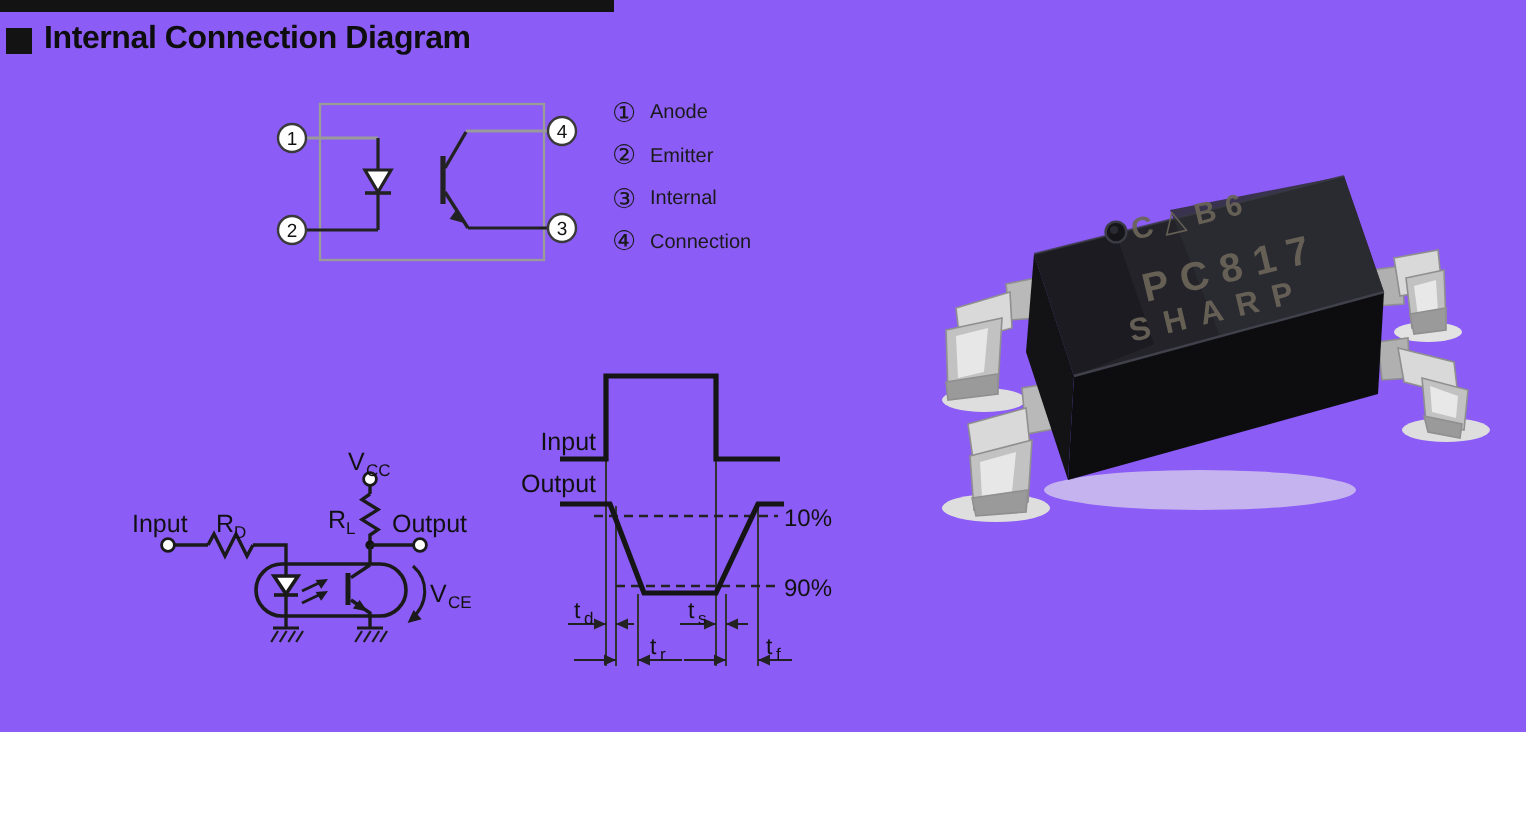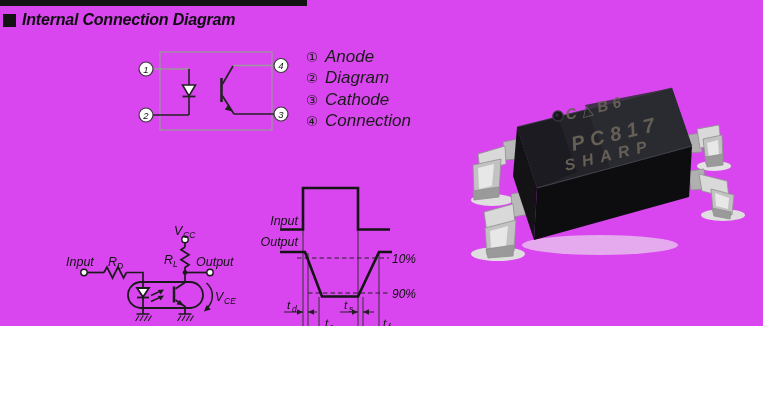--- a/index.html
+++ b/index.html
@@ -1,27 +1,27 @@
 <!DOCTYPE html>
 <html><head>
 <meta charset="utf-8">
 <style>
   html,body{margin:0;padding:0;background:#ffffff;}
   .canvas{
-    position:relative;width:763px;height:326px;background:#d946ef;overflow:hidden;
-    font-family:"Liberation Sans","DejaVu Sans",sans-serif;color:#111;font-style:italic;
+    position:relative;width:763px;height:366px;background:#8b5cf6;overflow:hidden;
+    font-family:"Liberation Sans","DejaVu Sans",sans-serif;color:#111;
   }
   .title-bar{position:absolute;left:0;top:0;width:307px;height:6px;background:#131313;}
   .title-row{position:absolute;left:3px;top:11px;display:flex;align-items:center;gap:6px;}
   .title-square{display:inline-block;width:13px;height:13px;background:#131313;}
   .page-title{font-size:16px;font-weight:bold;letter-spacing:-0.2px;color:#0e0e0e;margin:0;}
   .legend{position:absolute;left:306px;top:46px;}
   .legend-row{display:flex;align-items:center;height:21.5px;}
   .legend-sym{font-family:"DejaVu Sans",sans-serif;font-size:13.5px;width:19px;color:#1a1a1a;}
-  .legend-label{font-size:17px;color:#1a1a1a;}
+  .legend-label{font-size:10px;color:#1a1a1a;}
   svg{position:absolute;left:0;top:0;}
   svg text{font-family:"Liberation Sans","DejaVu Sans",sans-serif;fill:#111;}
   .mark{font-weight:bold;fill:#6a6458;opacity:.93;}
 </style>
 </head>
 <body>
 
 <div class="canvas">
 
   <div class="title-bar"></div>
@@ -30,25 +30,25 @@
     <h1 class="page-title">Internal Connection Diagram</h1>
   </div>
 
   <div class="legend">
     <div class="legend-row">
       <span class="legend-sym">①</span>
       <span class="legend-label">Anode</span>
     </div>
     <div class="legend-row">
       <span class="legend-sym">②</span>
-      <span class="legend-label">Diagram</span>
+      <span class="legend-label">Emitter</span>
     </div>
     <div class="legend-row">
       <span class="legend-sym">③</span>
-      <span class="legend-label">Cathode</span>
+      <span class="legend-label">Internal</span>
     </div>
     <div class="legend-row">
       <span class="legend-sym">④</span>
       <span class="legend-label">Connection</span>
     </div>
   </div>
 
   <svg width="763" height="410" viewBox="0 0 763 410">
 
     <g>

